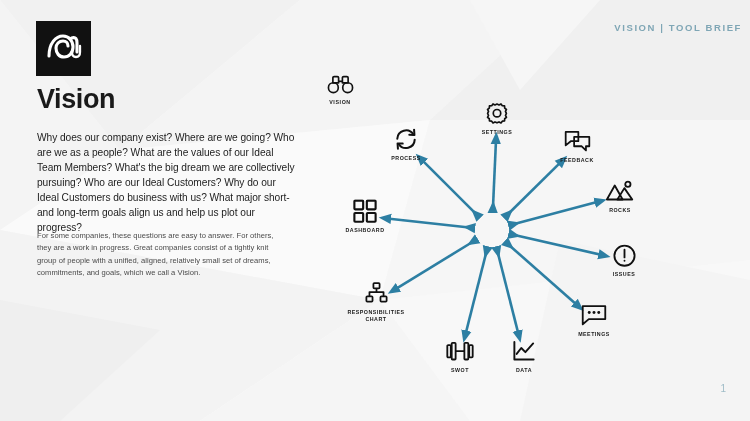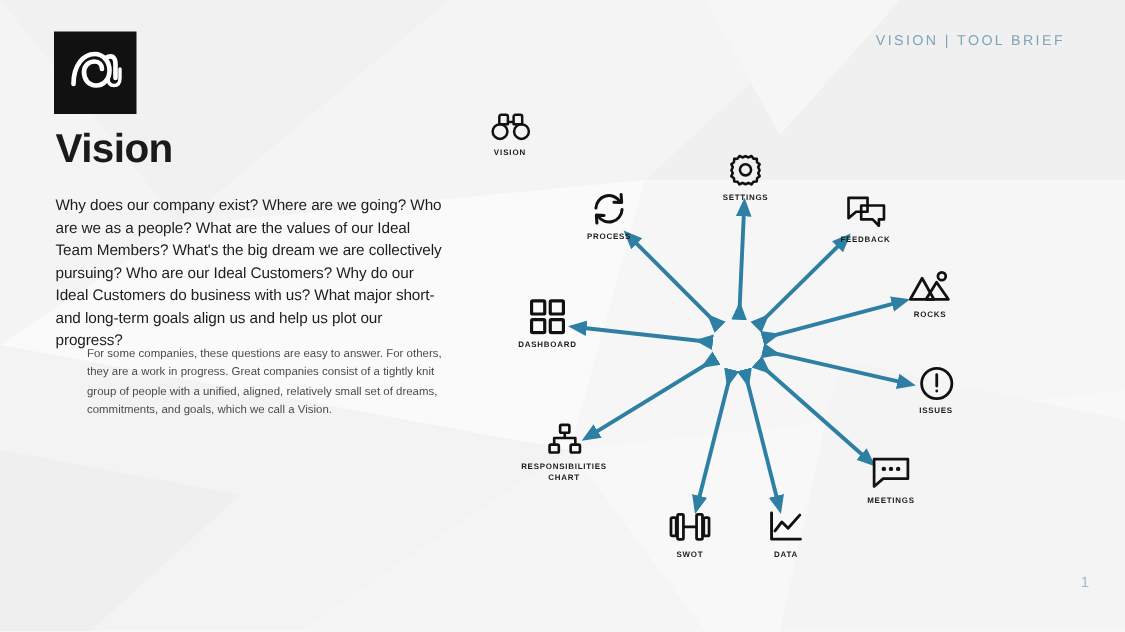--- a/index.html
+++ b/index.html
@@ -11,22 +11,22 @@
   }
   #slide{
     position:absolute;inset:0;
     background:#f6f6f6;
     overflow:hidden;
   }
   #bg-poly{position:absolute;inset:0;width:750px;height:421px;}
 
   
   #header-label{
-    position:absolute;right:40px;top:22px;
-    font-size:9.5px;letter-spacing:1.6px;font-weight:400;
+    position:absolute;right:8px;top:22px;
+    font-size:9.5px;letter-spacing:1.6px;font-weight:700;
     color:#7fa6b5;
     white-space:nowrap;
     margin-left:16px;
   }
 
   
   #logo{
     position:absolute;left:36px;top:21px;
     width:55px;height:55px;background:#111111;
   }
@@ -39,21 +39,21 @@
     letter-spacing:-0.4px;line-height:1;
   }
   #lead-para{
     position:absolute;left:37px;top:131px;width:258px;
     font-size:10.2px;font-weight:400;color:#1d1d1d;
     line-height:1.47;letter-spacing:-0.05px;
   }
   #body-para{
     position:absolute;left:37px;top:230px;width:252px;
     font-size:7.6px;font-weight:400;color:#4a4a4a;
-    line-height:1.62;letter-spacing:0.02px;margin-left:21px;
+    line-height:1.62;letter-spacing:0.02px;
   }
 
   
   #page-number{
     position:absolute;right:24px;bottom:27px;
     font-size:10px;color:#9fbcc7;font-weight:400;
   }
 
   
   #diagram{

